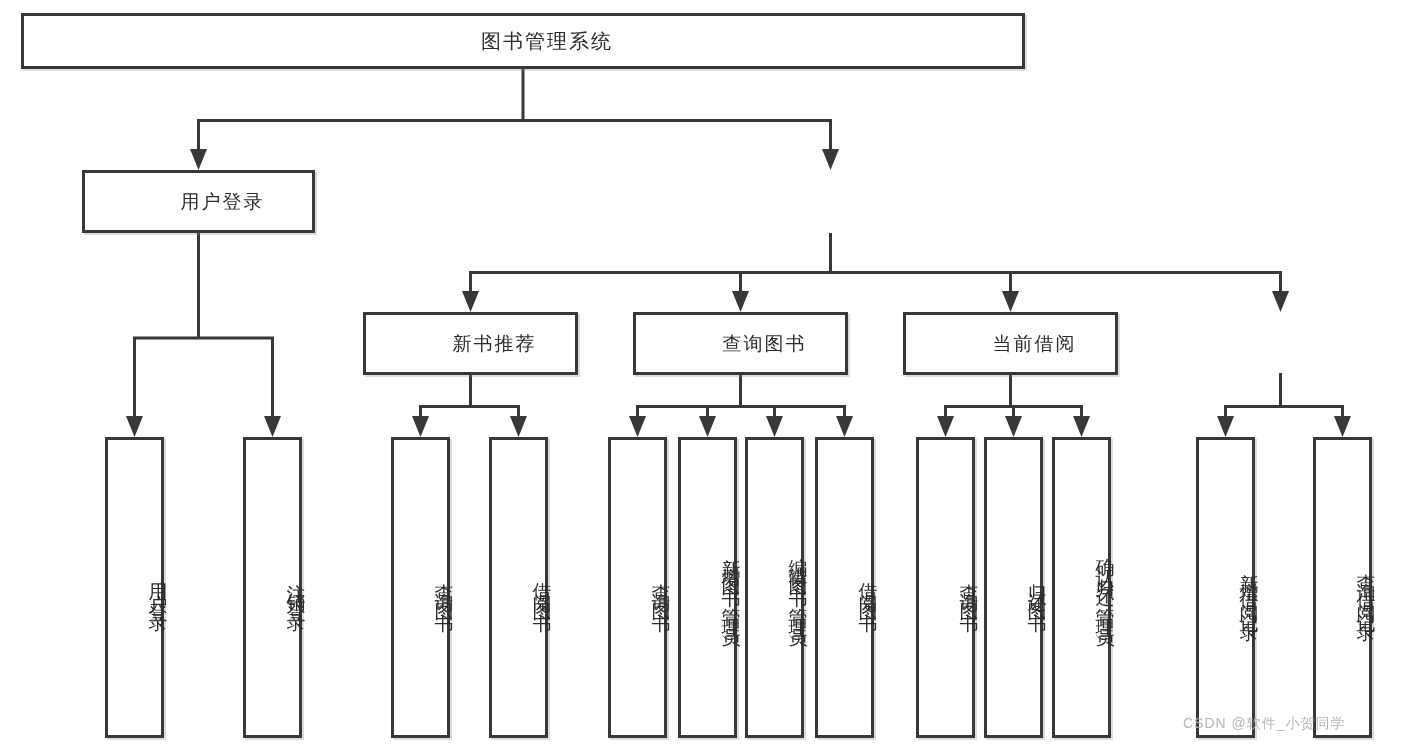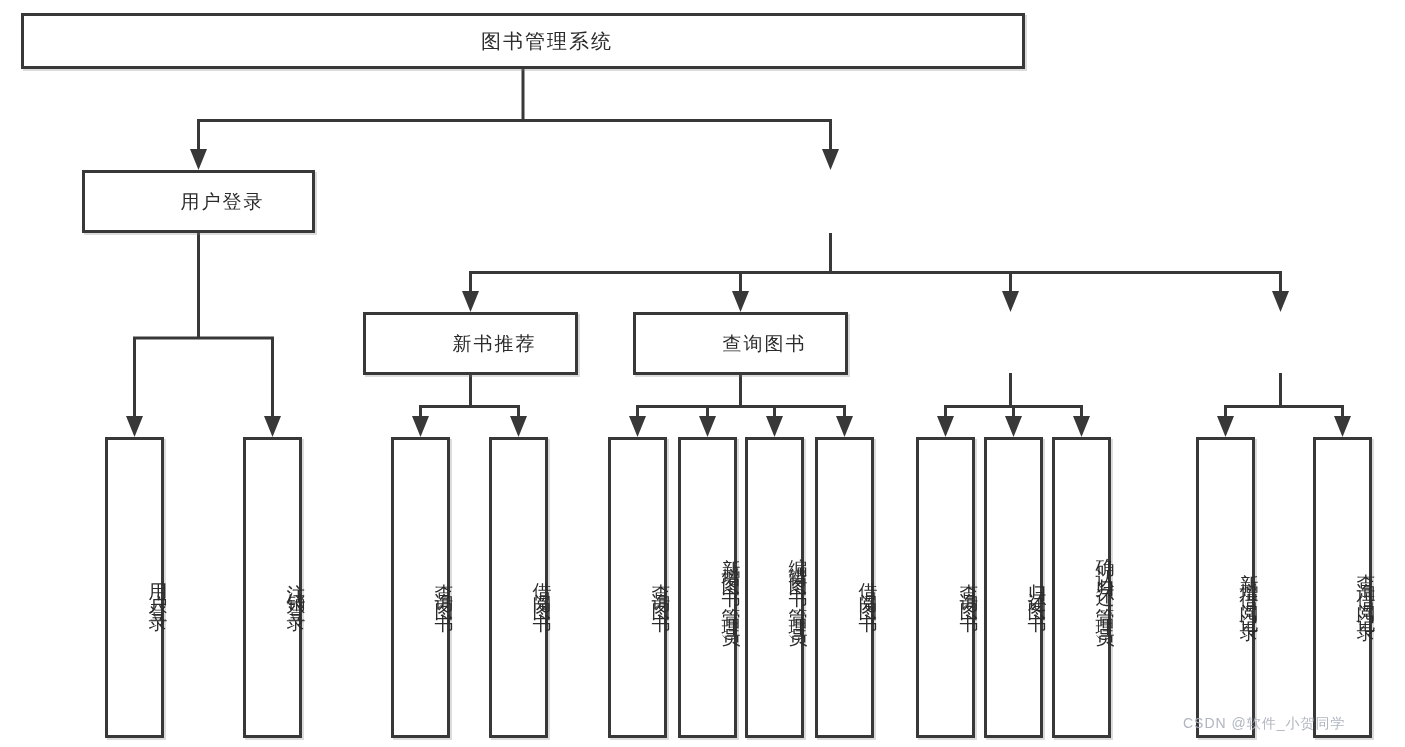--- a/index.html
+++ b/index.html
@@ -120,20 +120,21 @@
          M1217 416 H1234 L1225.5 437 Z
          M1334 416 H1351 L1342.5 437 Z"></path>
   </svg>
 
   <div class="box root">图书管理系统</div>
 
   <div class="box lvl2" style="left:82px">用户登录</div>
 
   <div class="box lvl3" style="left:363px">新书推荐</div>
   <div class="box lvl3" style="left:633px">查询图书</div>
+  <div class="box lvl3" style="left:903px">当前借阅</div>
 
   <div class="box leaf" style="left:105px">用户登录</div>
   <div class="box leaf" style="left:243px">注销登录</div>
 
   <div class="box leaf" style="left:391px">查询图书</div>
   <div class="box leaf" style="left:489px">借阅图书</div>
 
   <div class="box leaf" style="left:608px">查询图书</div>
   <div class="box leaf" style="left:678px">新增图书（管理员）</div>
   <div class="box leaf" style="left:745px">编辑图书（管理员）</div>

